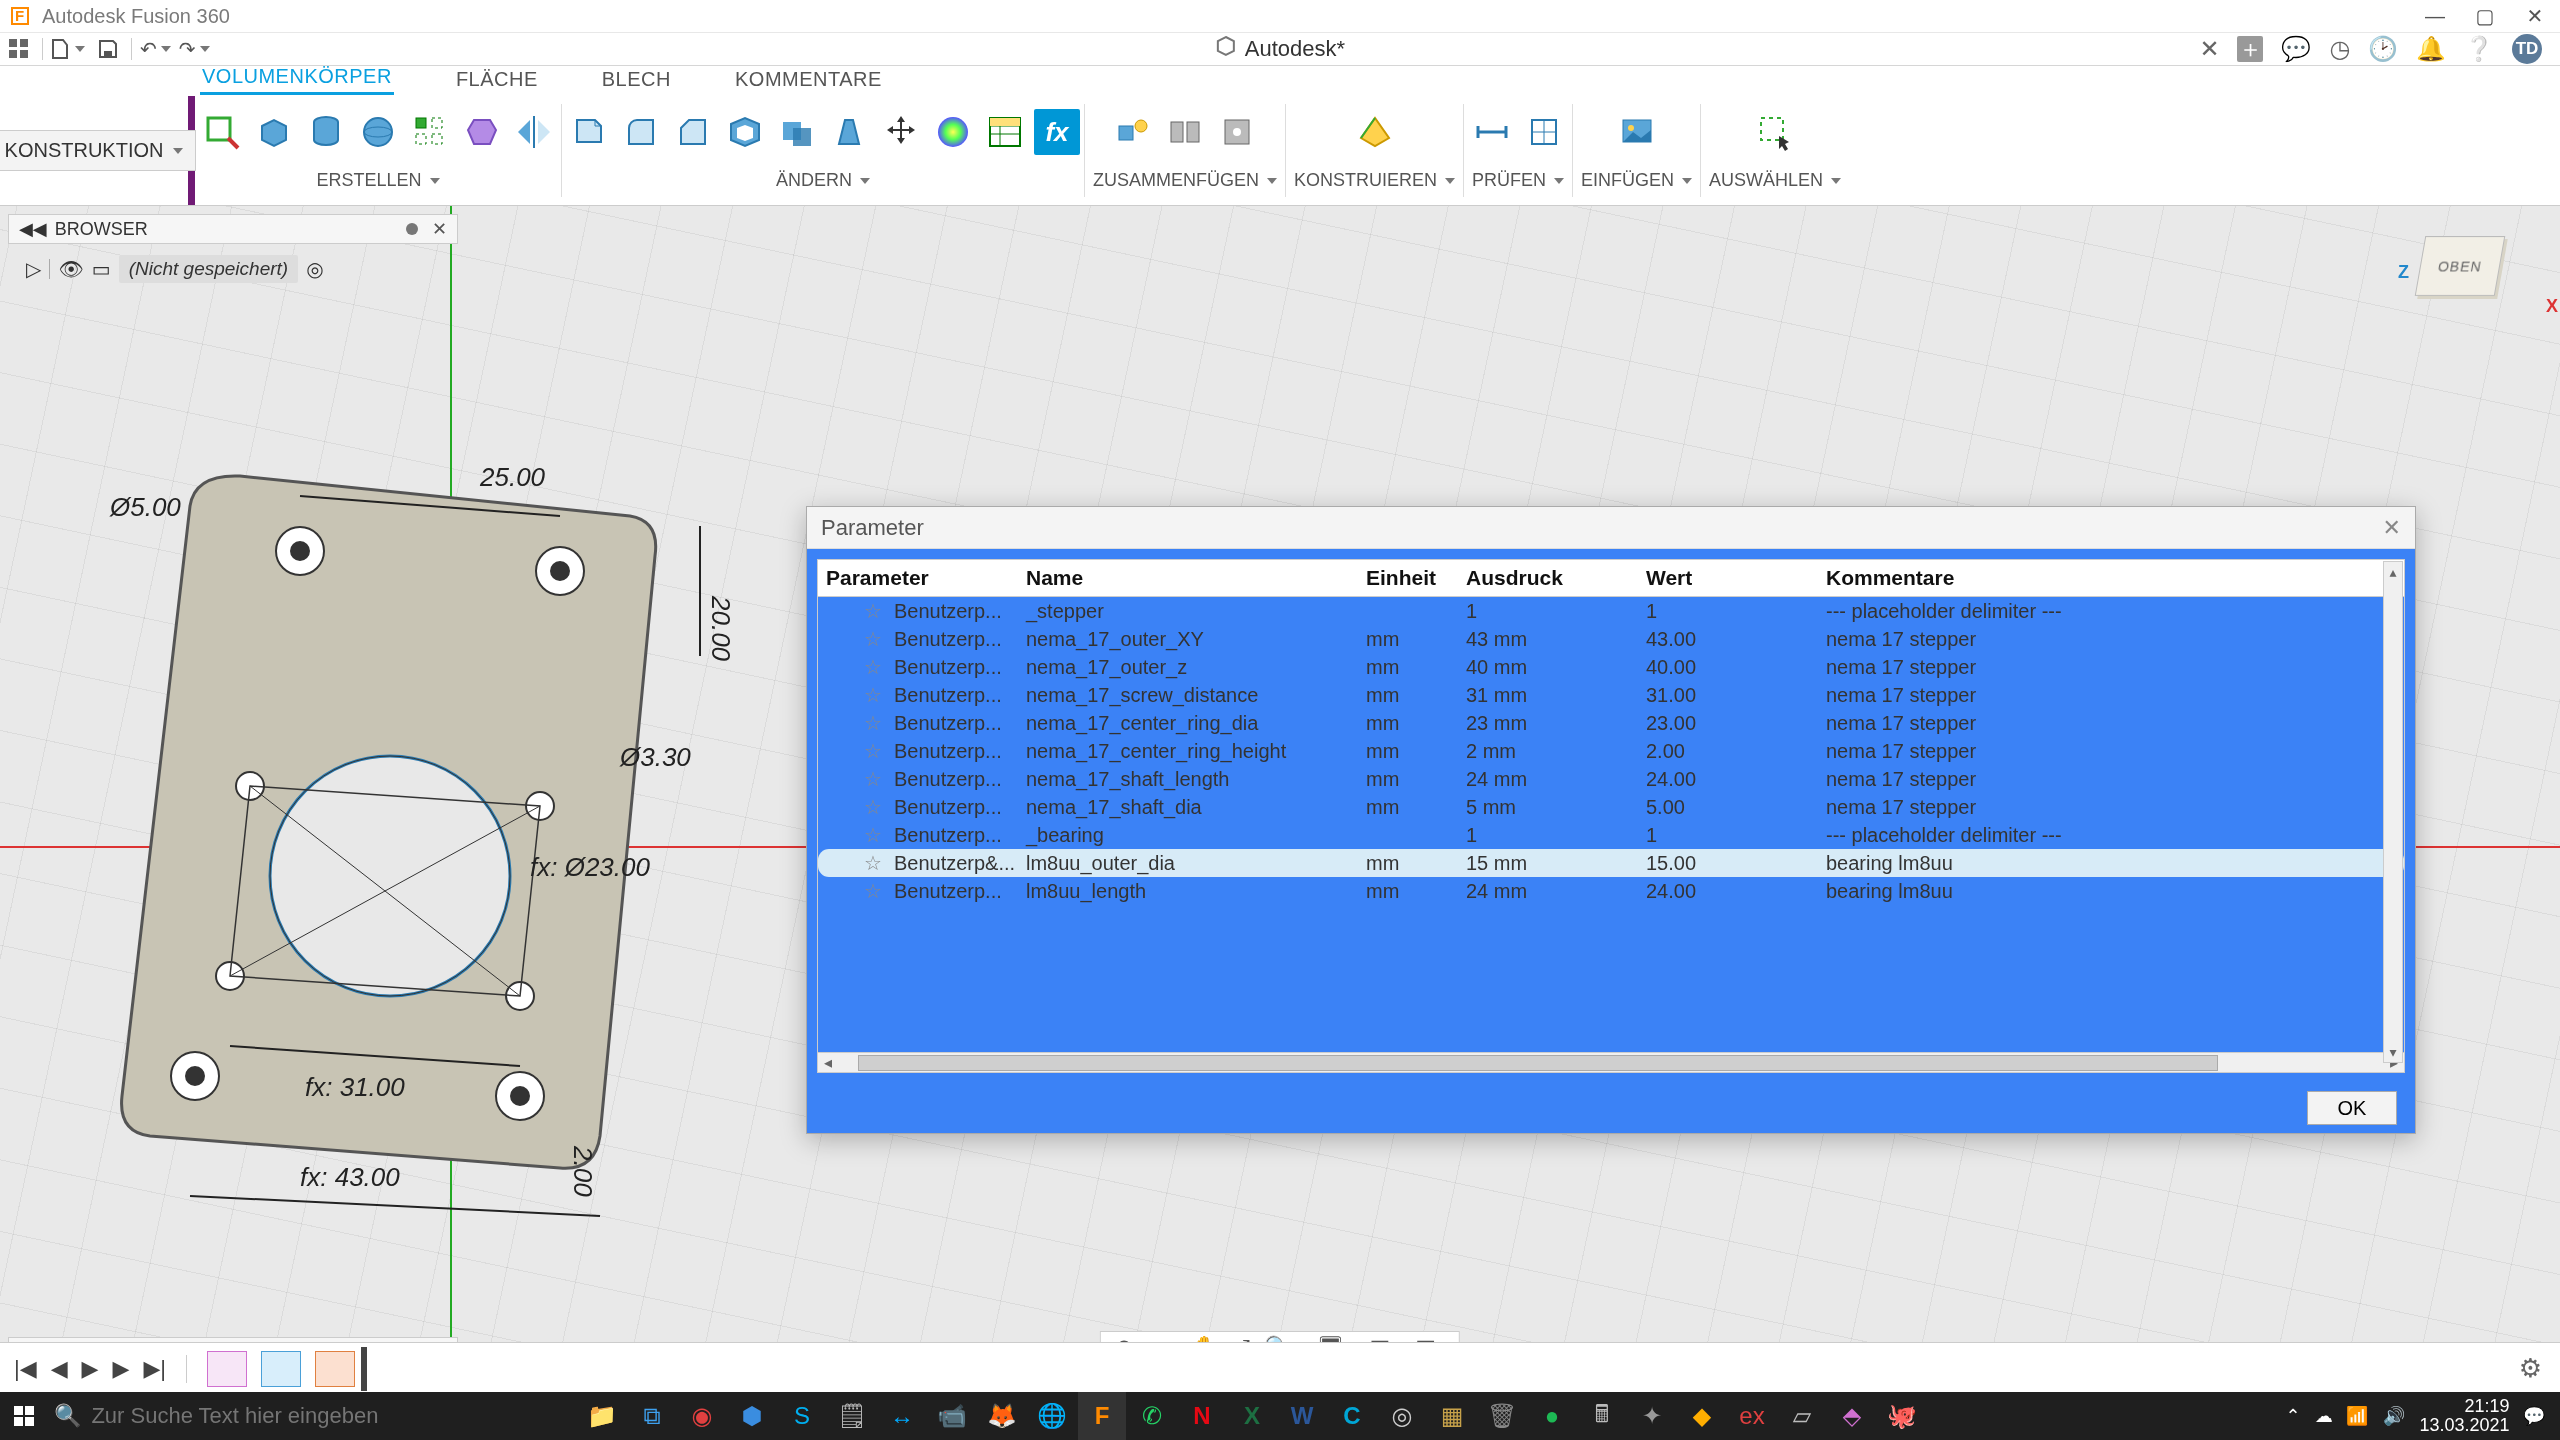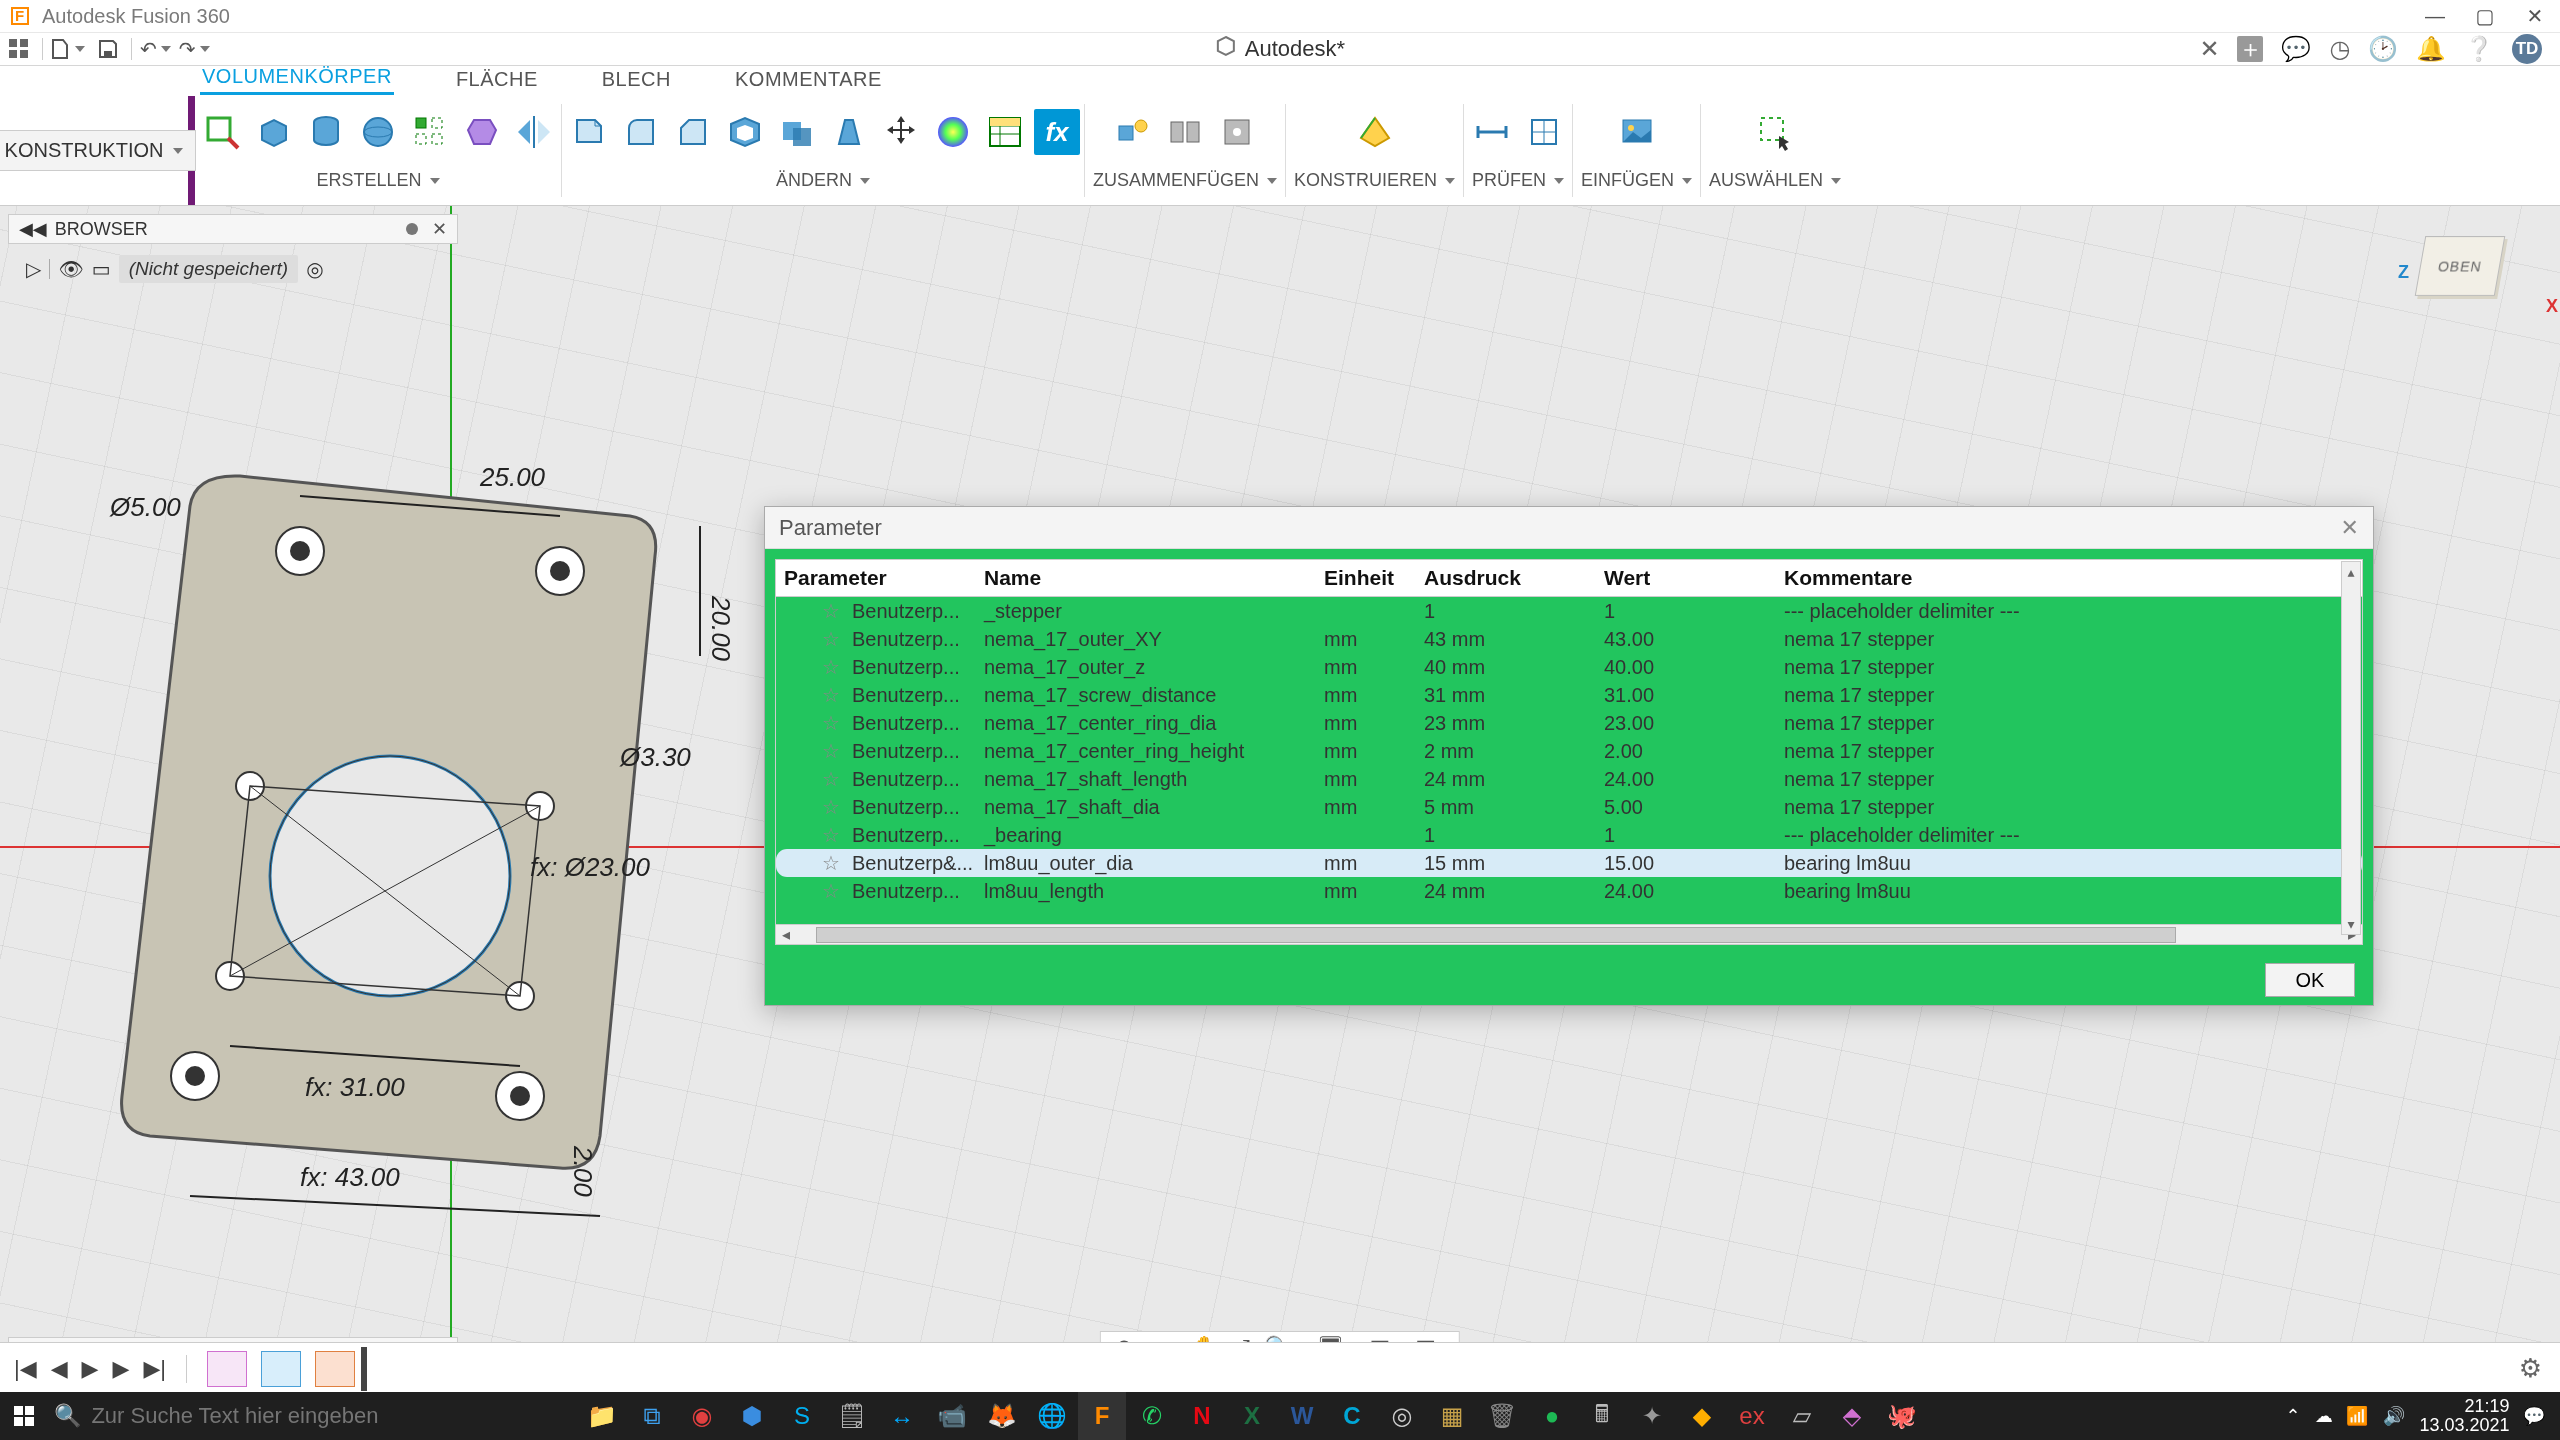--- a/index.html
+++ b/index.html
@@ -69,21 +69,21 @@
 
 .viewcube { position: absolute; right: 30px; top: 30px; width: 110px; height: 90px; }
 .viewcube .cube { width: 80px; height: 60px; background: #f2efe6; border: 1px solid #bbb; transform: skewX(-10deg) rotateX(5deg); display: flex; align-items: center; justify-content: center; font-size: 14px; color: #666; letter-spacing: 1px; position: relative; box-shadow: 3px 3px 0 #d8d4c6; }
 .axis-label { position: absolute; font-size: 18px; font-weight: 600; }
 
 
 .navbar { position: absolute; left: 50%; bottom: 10px; transform: translateX(-50%); height: 34px; background: #fff; border: 1px solid #ccc; display: flex; align-items: center; gap: 14px; padding: 0 12px; }
 .navbar .nicon { font-size: 22px; color: #555; display: flex; align-items: center; gap: 2px; }
 
 
-.dialog { position: absolute; left: 764px; top: 300px; width: 1610px; height: 500px; background: #22c55e; border: 1px solid #aaa; box-shadow: 0 6px 24px rgba(0,0,0,.25); display: flex; flex-direction: column; }
+.dialog { position: absolute; left: 806px; top: 300px; width: 1610px; height: 628px; background: #3b82f6; border: 1px solid #aaa; box-shadow: 0 6px 24px rgba(0,0,0,.25); display: flex; flex-direction: column; }
 .dialog-hdr { height: 42px; background: #f4f4f4; display: flex; align-items: center; padding: 0 14px; font-size: 22px; color: #555; border-bottom: 1px solid #ddd; }
 .dialog-hdr .dclose { margin-left: auto; font-size: 22px; color: #888; }
 .tbl-wrap { flex: 1; overflow: hidden; border: 1px solid #ccc; margin: 10px; display: flex; flex-direction: column; }
 .thead { display: grid; grid-template-columns: 200px 340px 100px 180px 180px 1fr 24px; background: #fff; border-bottom: 1px solid #ccc; }
 .thead div { font-size: 21px; font-weight: 700; padding: 6px 8px; color: #111; }
 .tbody { flex: 1; overflow: hidden; }
 .trow { display: grid; grid-template-columns: 200px 340px 100px 180px 180px 1fr 24px; font-size: 20px; color: #333; align-items: center; }
 .trow > div { padding: 2px 8px; white-space: nowrap; overflow: hidden; text-overflow: ellipsis; }
 .trow.sel { background: #d7ebf7; border-radius: 11px; }
 .star { display: flex; align-items: center; gap: 6px; padding-left: 46px !important; }

